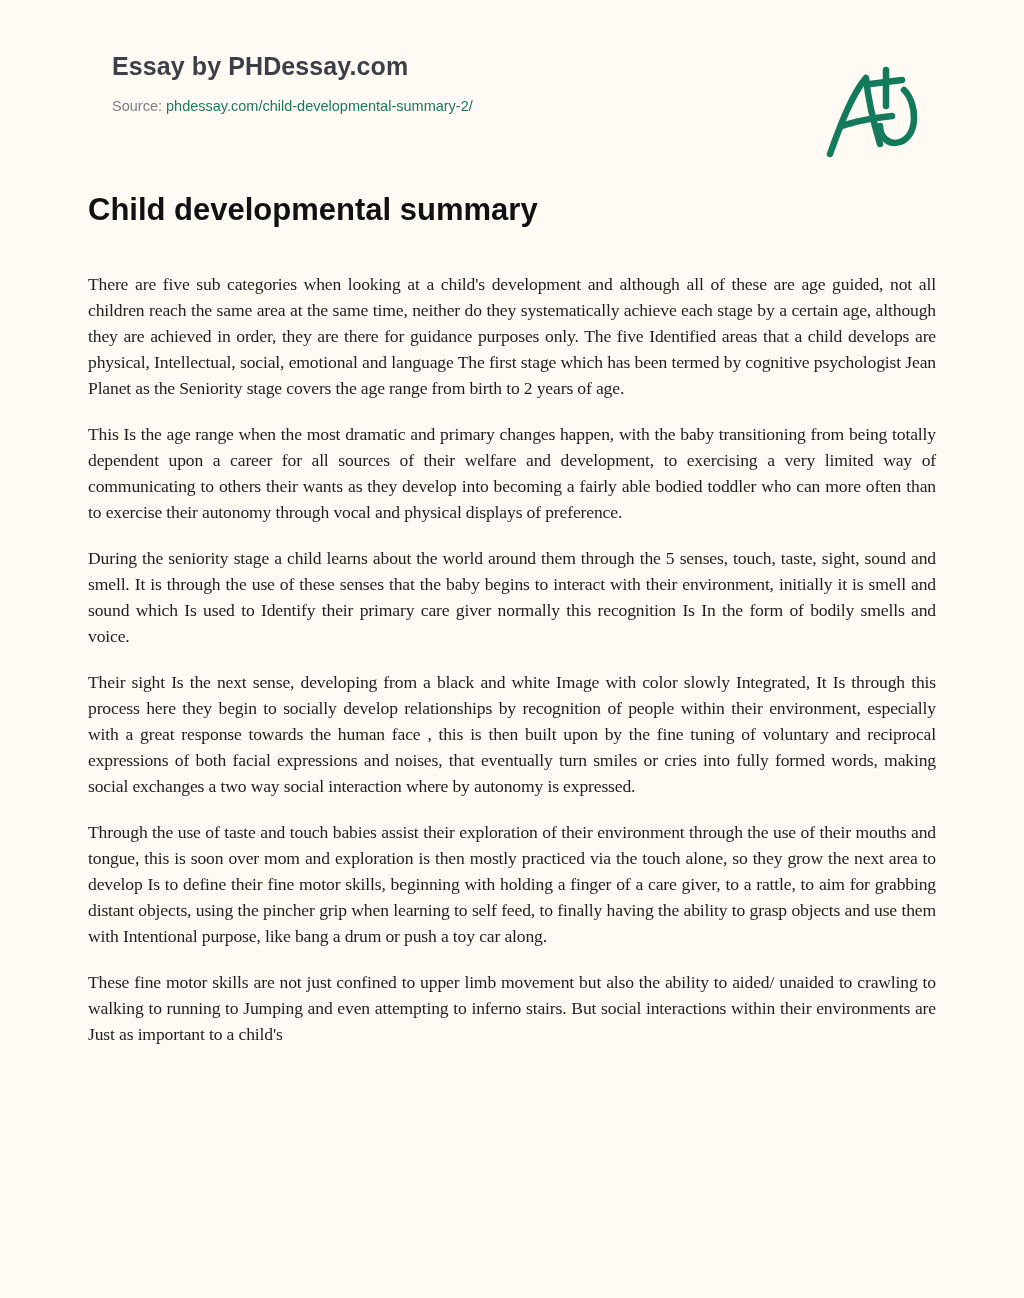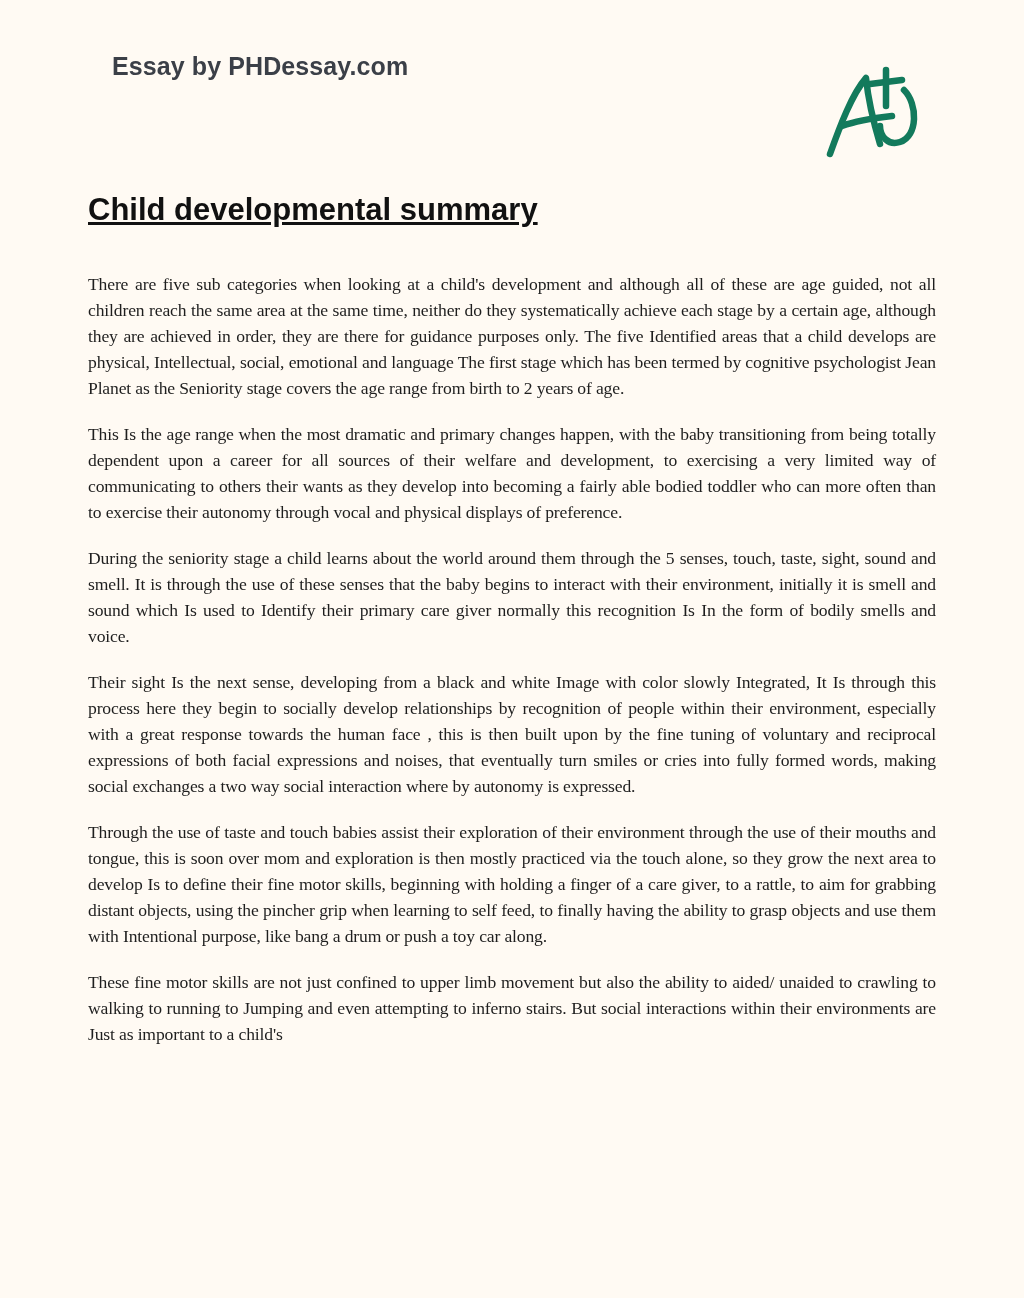--- a/index.html
+++ b/index.html
@@ -46,21 +46,20 @@
   }
   .title {
     position: absolute;
     left: 88px;
     top: 190px;
     margin: 0;
     font-size: 31px;
     font-weight: bold;
     color: #111;
     line-height: 40px;
-    text-decoration: underline;
   }
   .content {
     position: absolute;
     left: 88px;
     top: 271px;
     width: 848px;
   }
   .content p {
     margin: 0 0 20px 0;
     font-size: 17.6px;
@@ -69,20 +68,23 @@
     color: #1e1e1e;
     letter-spacing: -0.15px;
     font-family: Liberation Serif, serif;
   }
 </style>
 </head>
 <body>
 
 <div class="header">
   <h2 class="brand">Essay by PHDessay.com</h2>
+  <div class="source">
+    <span>Source: </span><a>phdessay.com/child-developmental-summary-2/</a>
+  </div>
 </div>
 
 <div class="logo">
   <svg width="108" height="96" viewBox="0 0 108 96">
     <g fill="none" stroke="#137a5c" stroke-width="6.5" stroke-linecap="round" stroke-linejoin="round">
 
       <path d="M8 90 C 18 62, 30 30, 44 14 C 46 34, 52 60, 58 80"></path>
       <path d="M20 62 C 36 56, 52 54, 70 52"></path>
 
       <path d="M48 20 L 80 16"></path>

